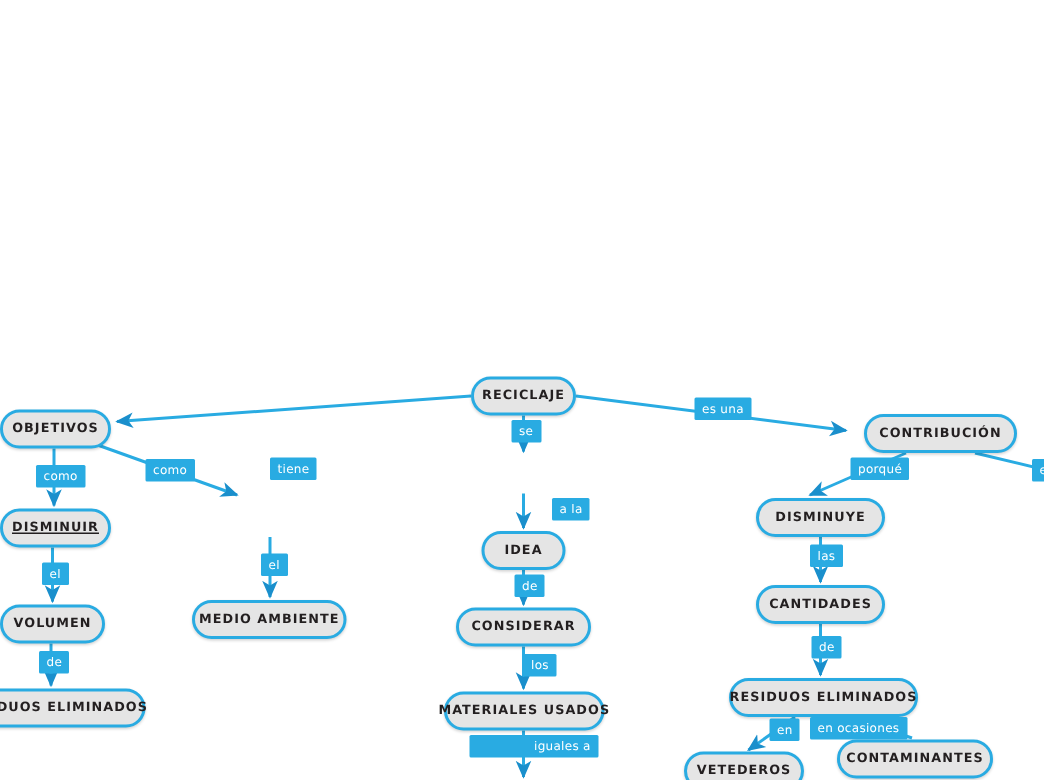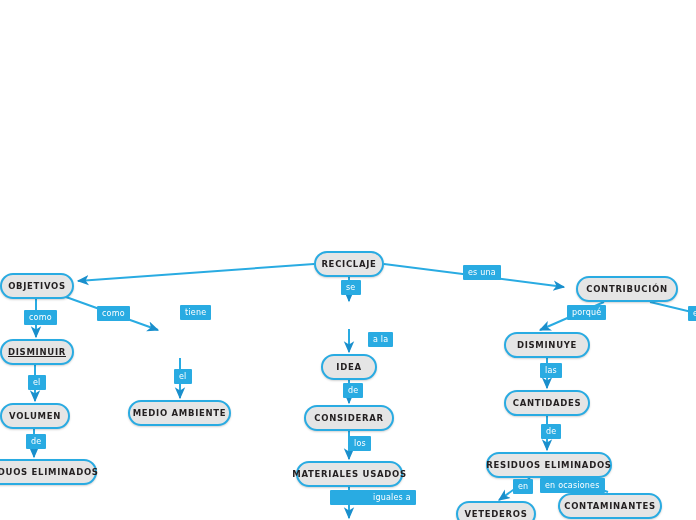--- a/index.html
+++ b/index.html
@@ -134,17 +134,17 @@
   <div class="elabel" style="left:567px;top:305px;">porqué</div>
   <div class="elabel" style="left:688px;top:306px;">e</div>
   <div class="elabel" style="left:340px;top:332px;margin-left:28px;">a la</div>
   <div class="elabel" style="left:28px;top:375px;">el</div>
   <div class="elabel" style="left:174px;top:369px;">el</div>
   <div class="elabel" style="left:540px;top:363px;">las</div>
   <div class="elabel" style="left:343px;top:383px;">de</div>
   <div class="elabel" style="left:26px;top:434px;">de</div>
   <div class="elabel" style="left:541px;top:424px;">de</div>
   <div class="elabel" style="left:337px;top:436px;margin-left:12px;">los</div>
-  <div class="elabel" style="left:330px;top:490px;padding-left:43px;">iguales a</div>
+  <div class="elabel" style="left:313px;top:490px;padding-left:43px;">iguales a</div>
   <div class="elabel" style="left:513px;top:479px;">en</div>
   <div class="elabel" style="left:524px;top:478px;margin-left:16px;">en ocasiones</div>
 
 </div>
 
 </body></html>

